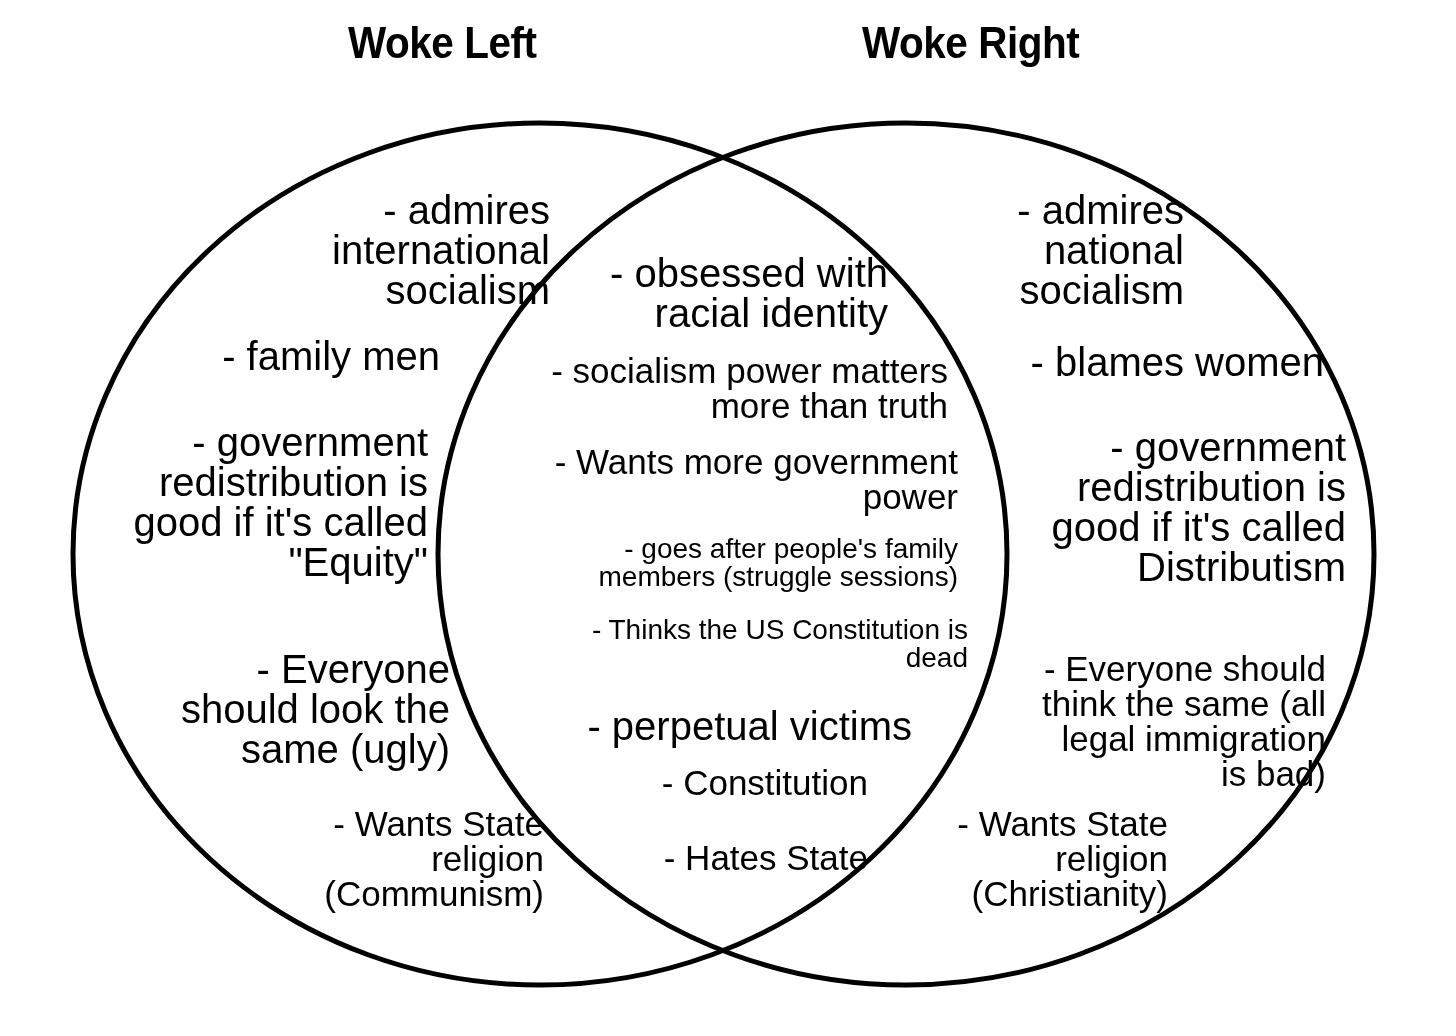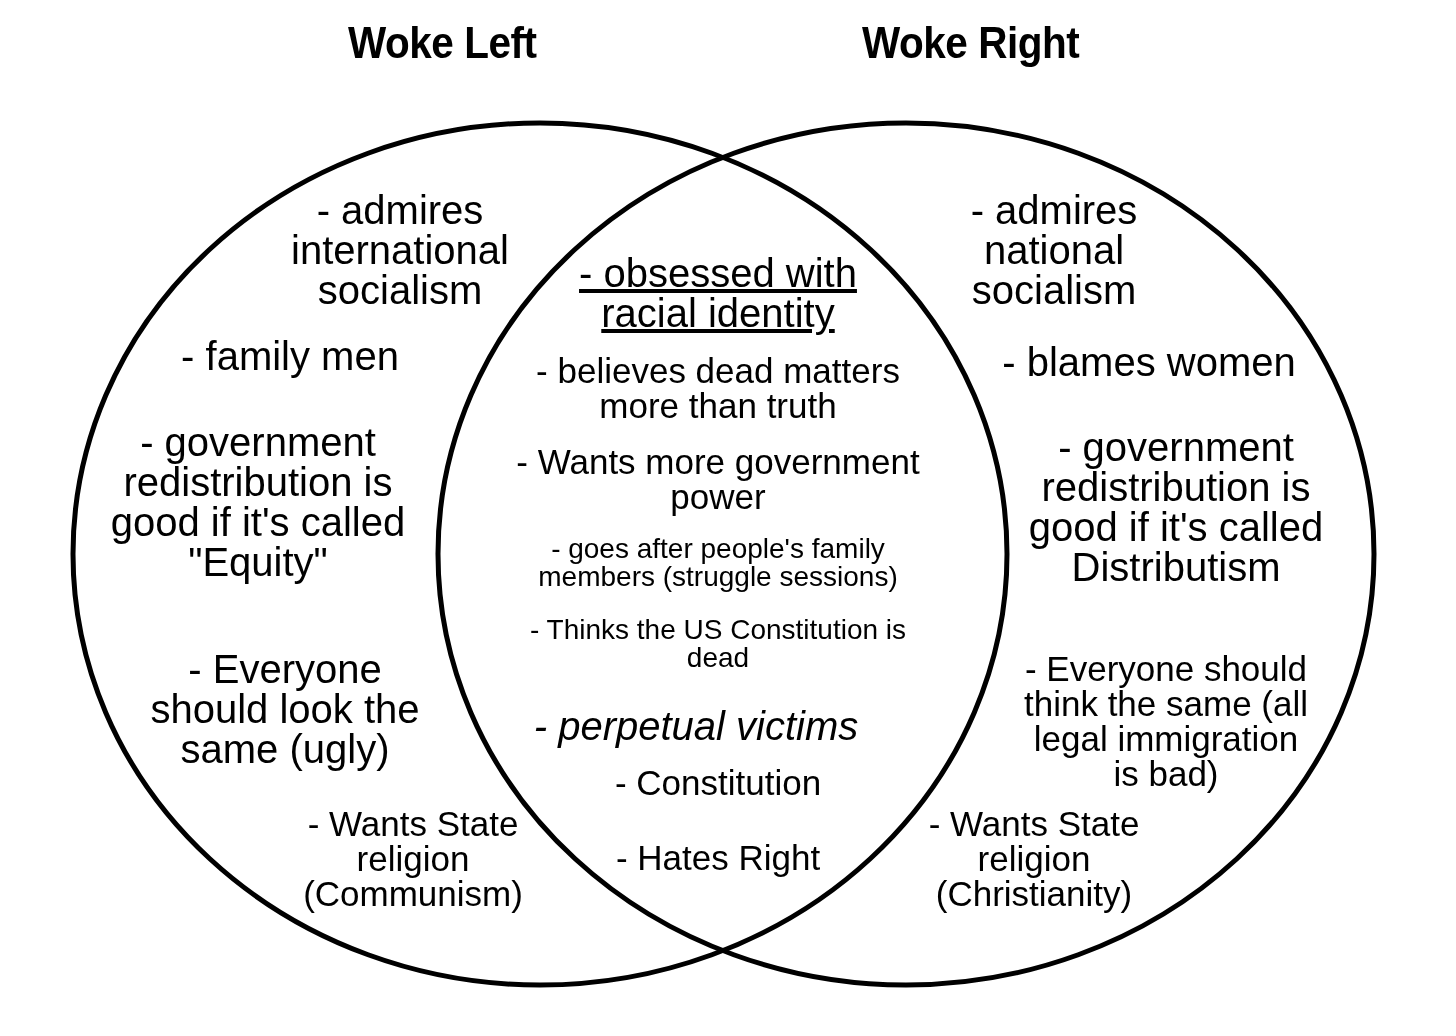--- a/index.html
+++ b/index.html
@@ -1,21 +1,21 @@
 <!DOCTYPE html>
 <html><head>
 <meta charset="utf-8">
 <style>
   html, body { margin: 0; padding: 0; background: #ffffff; }
   body { width: 1456px; height: 1036px; position: relative; overflow: hidden;
          font-family: "Liberation Sans", "DejaVu Sans", sans-serif; color: #000; }
   .title { position: absolute; top: 18px; font-weight: bold; font-size: 44px;
            letter-spacing: -0.5px; transform: scaleX(0.92); transform-origin: left top; white-space: nowrap; }
   svg.venn { position: absolute; left: 0; top: 0; }
-  .item { position: absolute; text-align: center; line-height: 1.0; white-space: pre-line; }
+  .item { position: absolute; text-align: right; line-height: 1.0; white-space: pre-line; }
   .xl { font-size: 40px; }
   .m  { font-size: 35px; }
   .s  { font-size: 28px; }
 </style>
 </head>
 <body>
 
 <div>
   <svg class="venn" width="1456" height="1036" viewBox="0 0 1456 1036">
     <ellipse cx="540" cy="554" rx="467" ry="431" fill="none" stroke="#000" stroke-width="5"></ellipse>
@@ -33,33 +33,33 @@
 redistribution is
 good if it's called
 "Equity"</div>
   <div class="item xl" style="left:120px; top:649px; width:330px;">- Everyone
 should look the
 same (ugly)</div>
   <div class="item m" style="left:282px; top:806px; width:262px;">- Wants State
 religion
 (Communism)</div>
 
-  <div class="item xl" style="left:548px; top:253px; width:340px;text-decoration:underline;">- obsessed with
+  <div class="item xl" style="left:548px; top:253px; width:340px;">- obsessed with
 racial identity</div>
-  <div class="item m" style="left:488px; top:353px; width:460px;">- believes dead matters
+  <div class="item m" style="left:488px; top:353px; width:460px;">- socialism power matters
 more than truth</div>
   <div class="item m" style="left:478px; top:444px; width:480px;">- Wants more government
 power</div>
   <div class="item s" style="left:478px; top:535px; width:480px;">- goes after people's family
 members (struggle sessions)</div>
   <div class="item s" style="left:468px; top:616px; width:500px;">- Thinks the US Constitution is
 dead</div>
-  <div class="item xl" style="left:496px; top:706px; width:400px;font-style:italic;">- perpetual victims</div>
+  <div class="item xl" style="left:512px; top:706px; width:400px;">- perpetual victims</div>
   <div class="item m" style="left:568px; top:765px; width:300px;">- Constitution</div>
-  <div class="item m" style="left:568px; top:840px; width:300px;">- Hates Right</div>
+  <div class="item m" style="left:568px; top:840px; width:300px;">- Hates State</div>
 
   <div class="item xl" style="left:924px; top:190px; width:260px;">- admires
 national
 socialism</div>
   <div class="item xl" style="left:974px; top:342px; width:350px;">- blames women</div>
   <div class="item xl" style="left:1006px; top:427px; width:340px;">- government
 redistribution is
 good if it's called
 Distributism</div>
   <div class="item m" style="left:1006px; top:651px; width:320px;">- Everyone should

